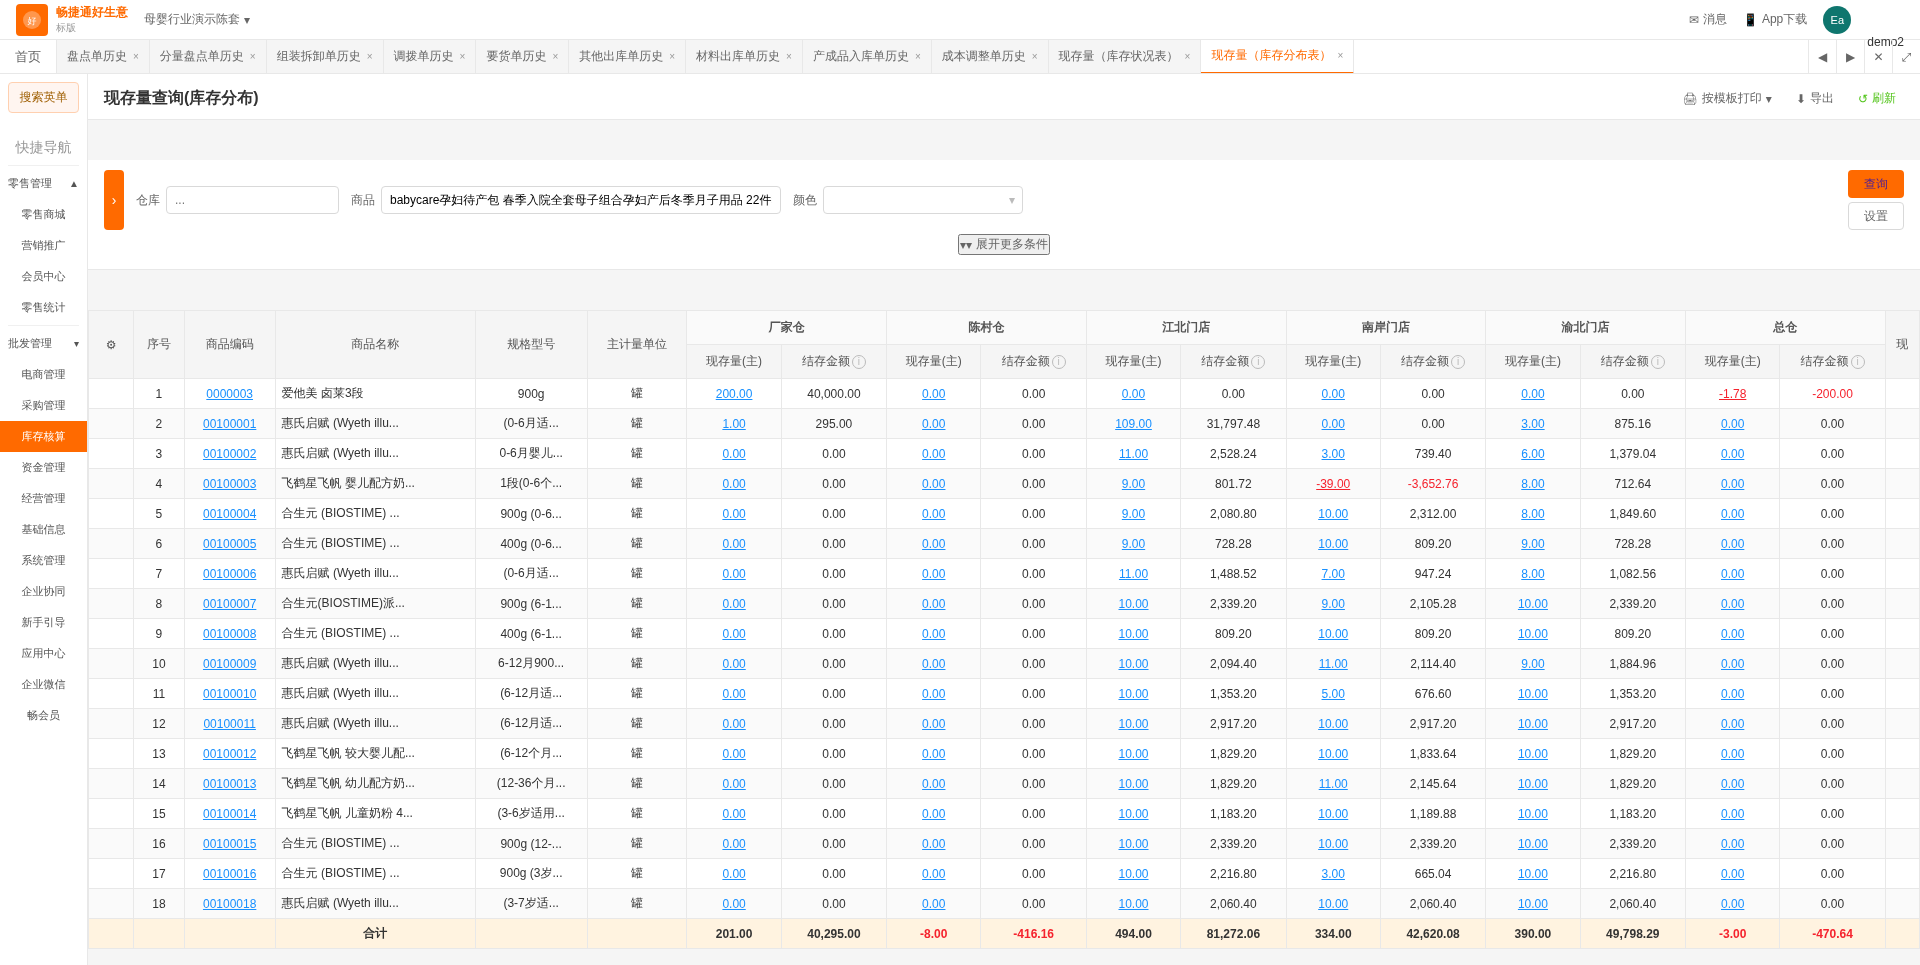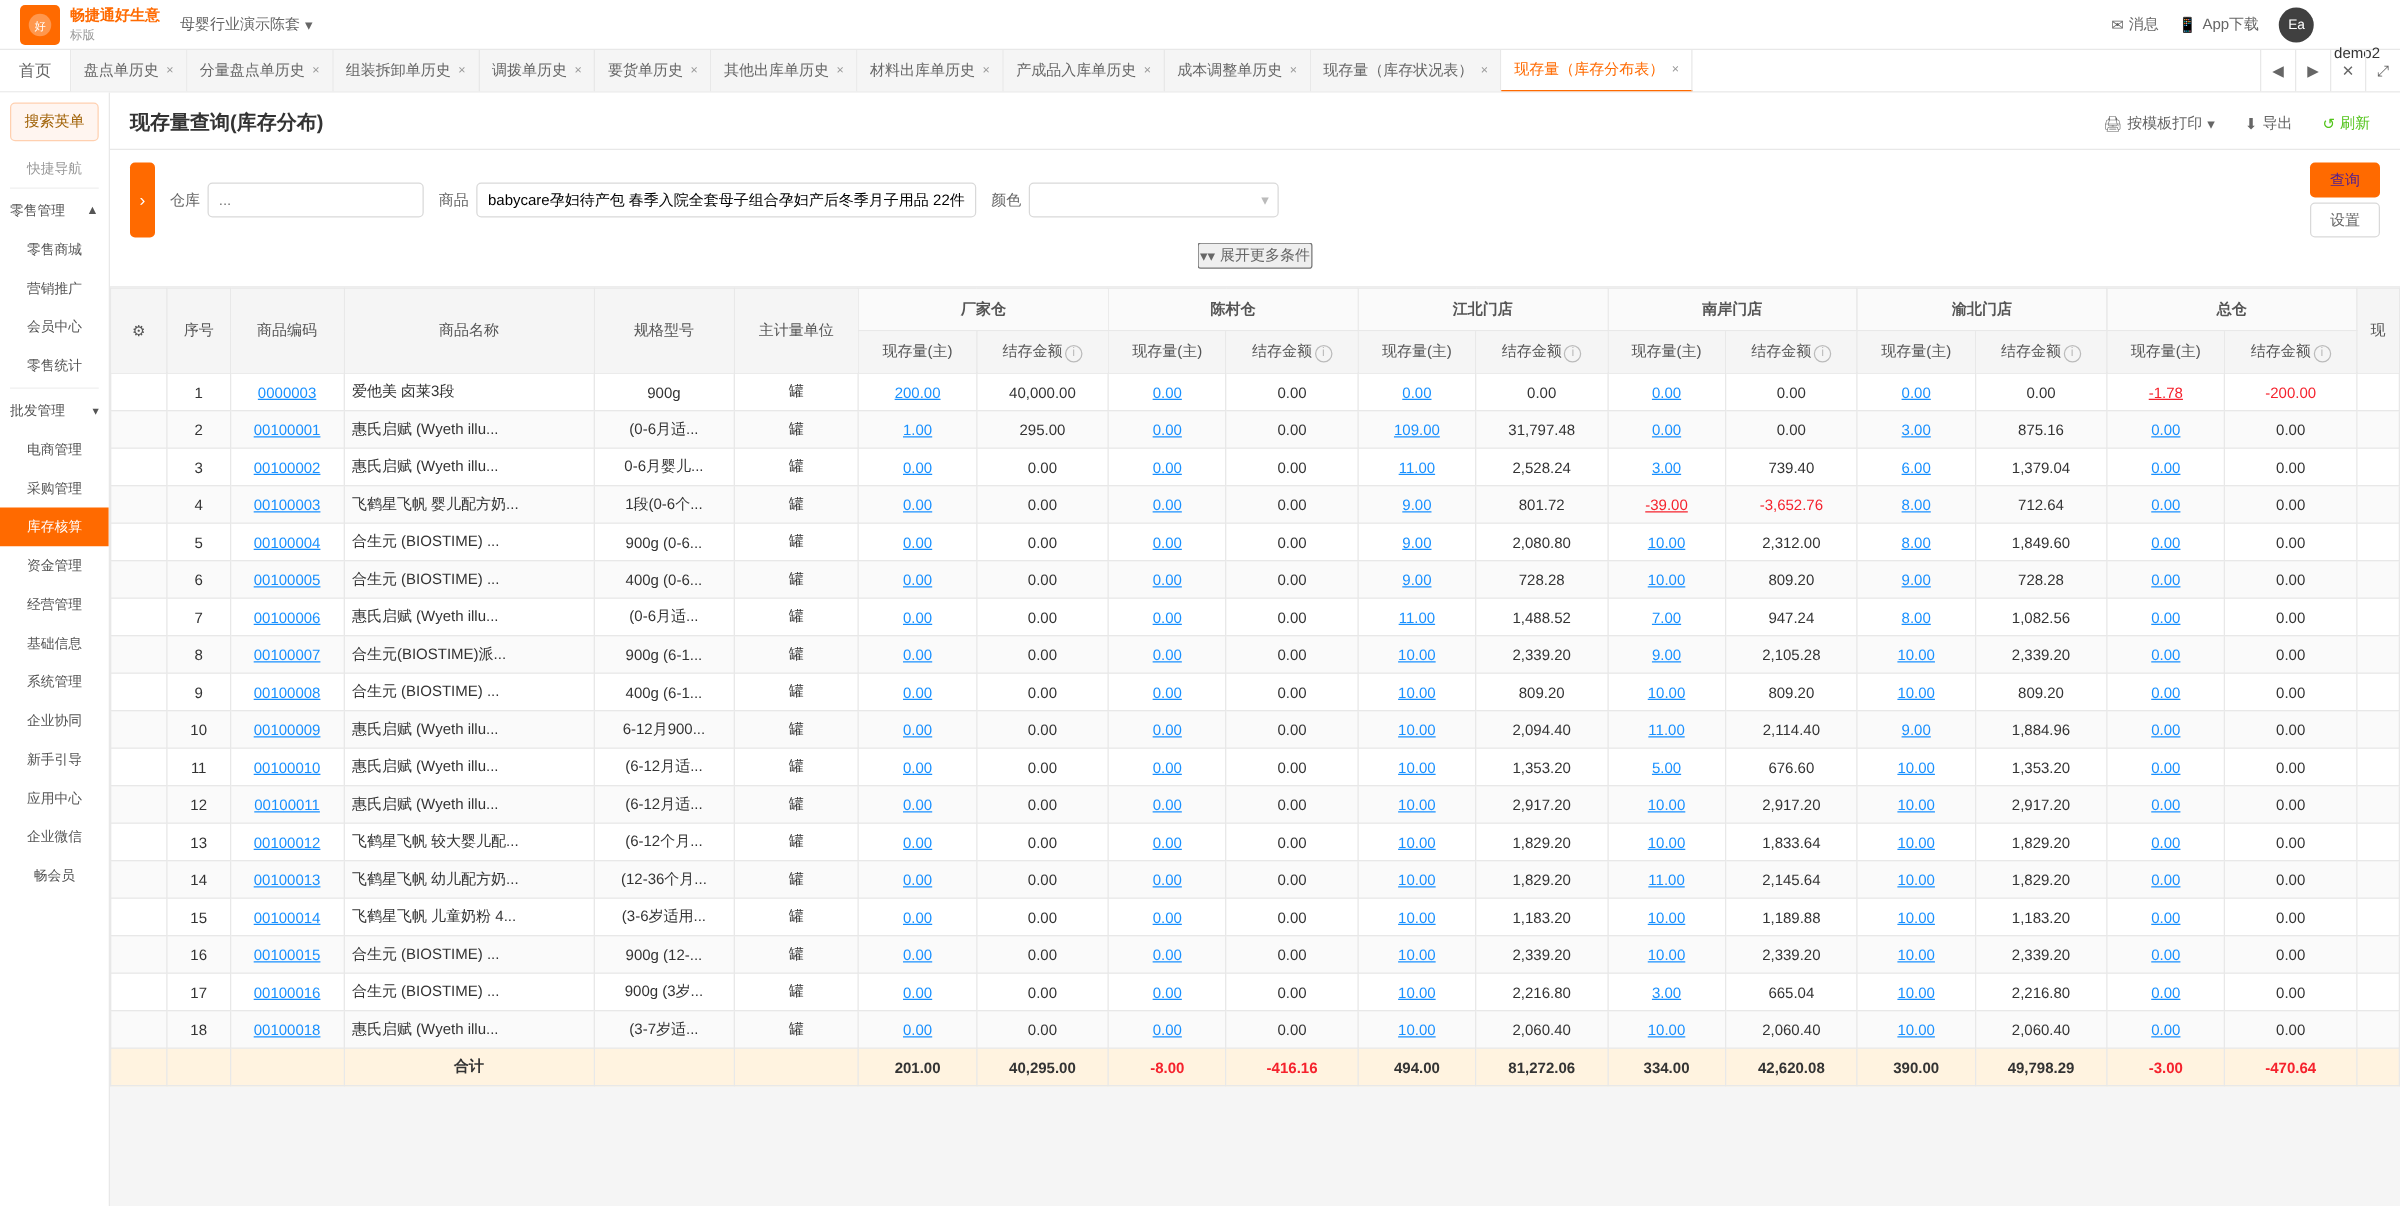--- a/index.html
+++ b/index.html
@@ -4,45 +4,45 @@
   <style>
     * { margin: 0; padding: 0; box-sizing: border-box; }
     body { font-family: 'Microsoft YaHei', Arial, sans-serif; font-size: 12px; background: #f5f5f5; color: #333; overflow: hidden; }
 
     
     .top-bar { height: 40px; background: #fff; display: flex; align-items: center; justify-content: space-between; padding: 0 16px; border-bottom: 1px solid #e8e8e8; }
     .logo-area { display: flex; align-items: center; gap: 8px; }
     .logo-icon { width: 32px; height: 32px; background: #ff6a00; border-radius: 4px; display: flex; align-items: center; justify-content: center; color: white; font-size: 10px; }
     .top-right { display: flex; align-items: center; gap: 16px; }
     .top-right-item { display: flex; align-items: center; gap: 4px; color: #666; cursor: pointer; font-size: 12px; }
-    .avatar { width: 28px; height: 28px; background: #404040; border-radius: 50%; display: flex; align-items: center; justify-content: center; color: white; font-size: 11px; }
+    .avatar { width: 28px; height: 28px; background: #0f766e; border-radius: 50%; display: flex; align-items: center; justify-content: center; color: white; font-size: 11px; }
 
     
     .tab-bar { height: 34px; background: #fff; display: flex; align-items: center; border-bottom: 1px solid #e8e8e8; overflow: hidden; }
     .tab-home { padding: 0 15px; height: 34px; display: flex; align-items: center; color: #666; border-right: 1px solid #e8e8e8; font-size: 13px; cursor: pointer; white-space: nowrap; }
     .tab-item { padding: 0 10px; height: 34px; display: flex; align-items: center; gap: 4px; color: #666; border-right: 1px solid #e8e8e8; font-size: 12px; cursor: pointer; white-space: nowrap; background: #f5f5f5; }
     .tab-item.active { color: #ff6a00; background: #fff; border-bottom: 2px solid #ff6a00; }
     .tab-close { font-size: 10px; color: #999; margin-left: 2px; }
     .tab-nav-btns { display: flex; align-items: center; margin-left: auto; }
     .tab-nav-btn { width: 28px; height: 34px; display: flex; align-items: center; justify-content: center; cursor: pointer; color: #666; border-left: 1px solid #e8e8e8; }
 
     
     .main-layout { display: flex; height: calc(965px - 74px); }
 
     
     .sidebar { width: 88px; background: #fff; border-right: 1px solid #e8e8e8; display: flex; flex-direction: column; overflow-y: auto; }
     .sidebar-search { padding: 8px; }
     .sidebar-search-btn { width: 100%; padding: 6px 0; background: #fff5f0; border: 1px solid #ffd0b0; border-radius: 4px; color: #a16207; font-size: 12px; cursor: pointer; text-align: center; }
-    .sidebar-nav-label { padding: 6px 8px; font-size: 11px; color: #999; text-align: center; cursor: pointer; }
+    .sidebar-nav-label { padding: 6px 8px; font-size: 14px; color: #999; text-align: center; cursor: pointer; margin-top: 12px; }
     .sidebar-item { padding: 8px 4px; display: flex; flex-direction: column; align-items: center; gap: 2px; cursor: pointer; color: #555; font-size: 11px; text-align: center; }
     .sidebar-item.active { background: #ff6a00; color: white; }
     .sidebar-divider { height: 1px; background: #f0f0f0; margin: 2px 8px; }
 
     
-    .content { flex: 1; display: flex; flex-direction: column; overflow: hidden; }
+    .content { flex: 1; display: flex; flex-direction: column; overflow: hidden; gap: 40px; }
     .page-header { padding: 12px 16px 8px; background: #fff; border-bottom: 1px solid #e8e8e8; display: flex; align-items: center; justify-content: space-between; }
     .page-title { font-size: 16px; font-weight: bold; color: #333; }
     .page-actions { display: flex; align-items: center; gap: 8px; }
     .action-btn { display: flex; align-items: center; gap: 4px; padding: 4px 8px; border: none; background: none; color: #666; cursor: pointer; font-size: 12px; }
     .refresh-btn { color: #52c41a; }
 
     
     .filter-area { background: #fff; padding: 10px 16px; border-bottom: 1px solid #e8e8e8; }
     .filter-row { display: flex; align-items: center; gap: 12px; flex-wrap: wrap; }
     .filter-item { display: flex; align-items: center; gap: 6px; }

